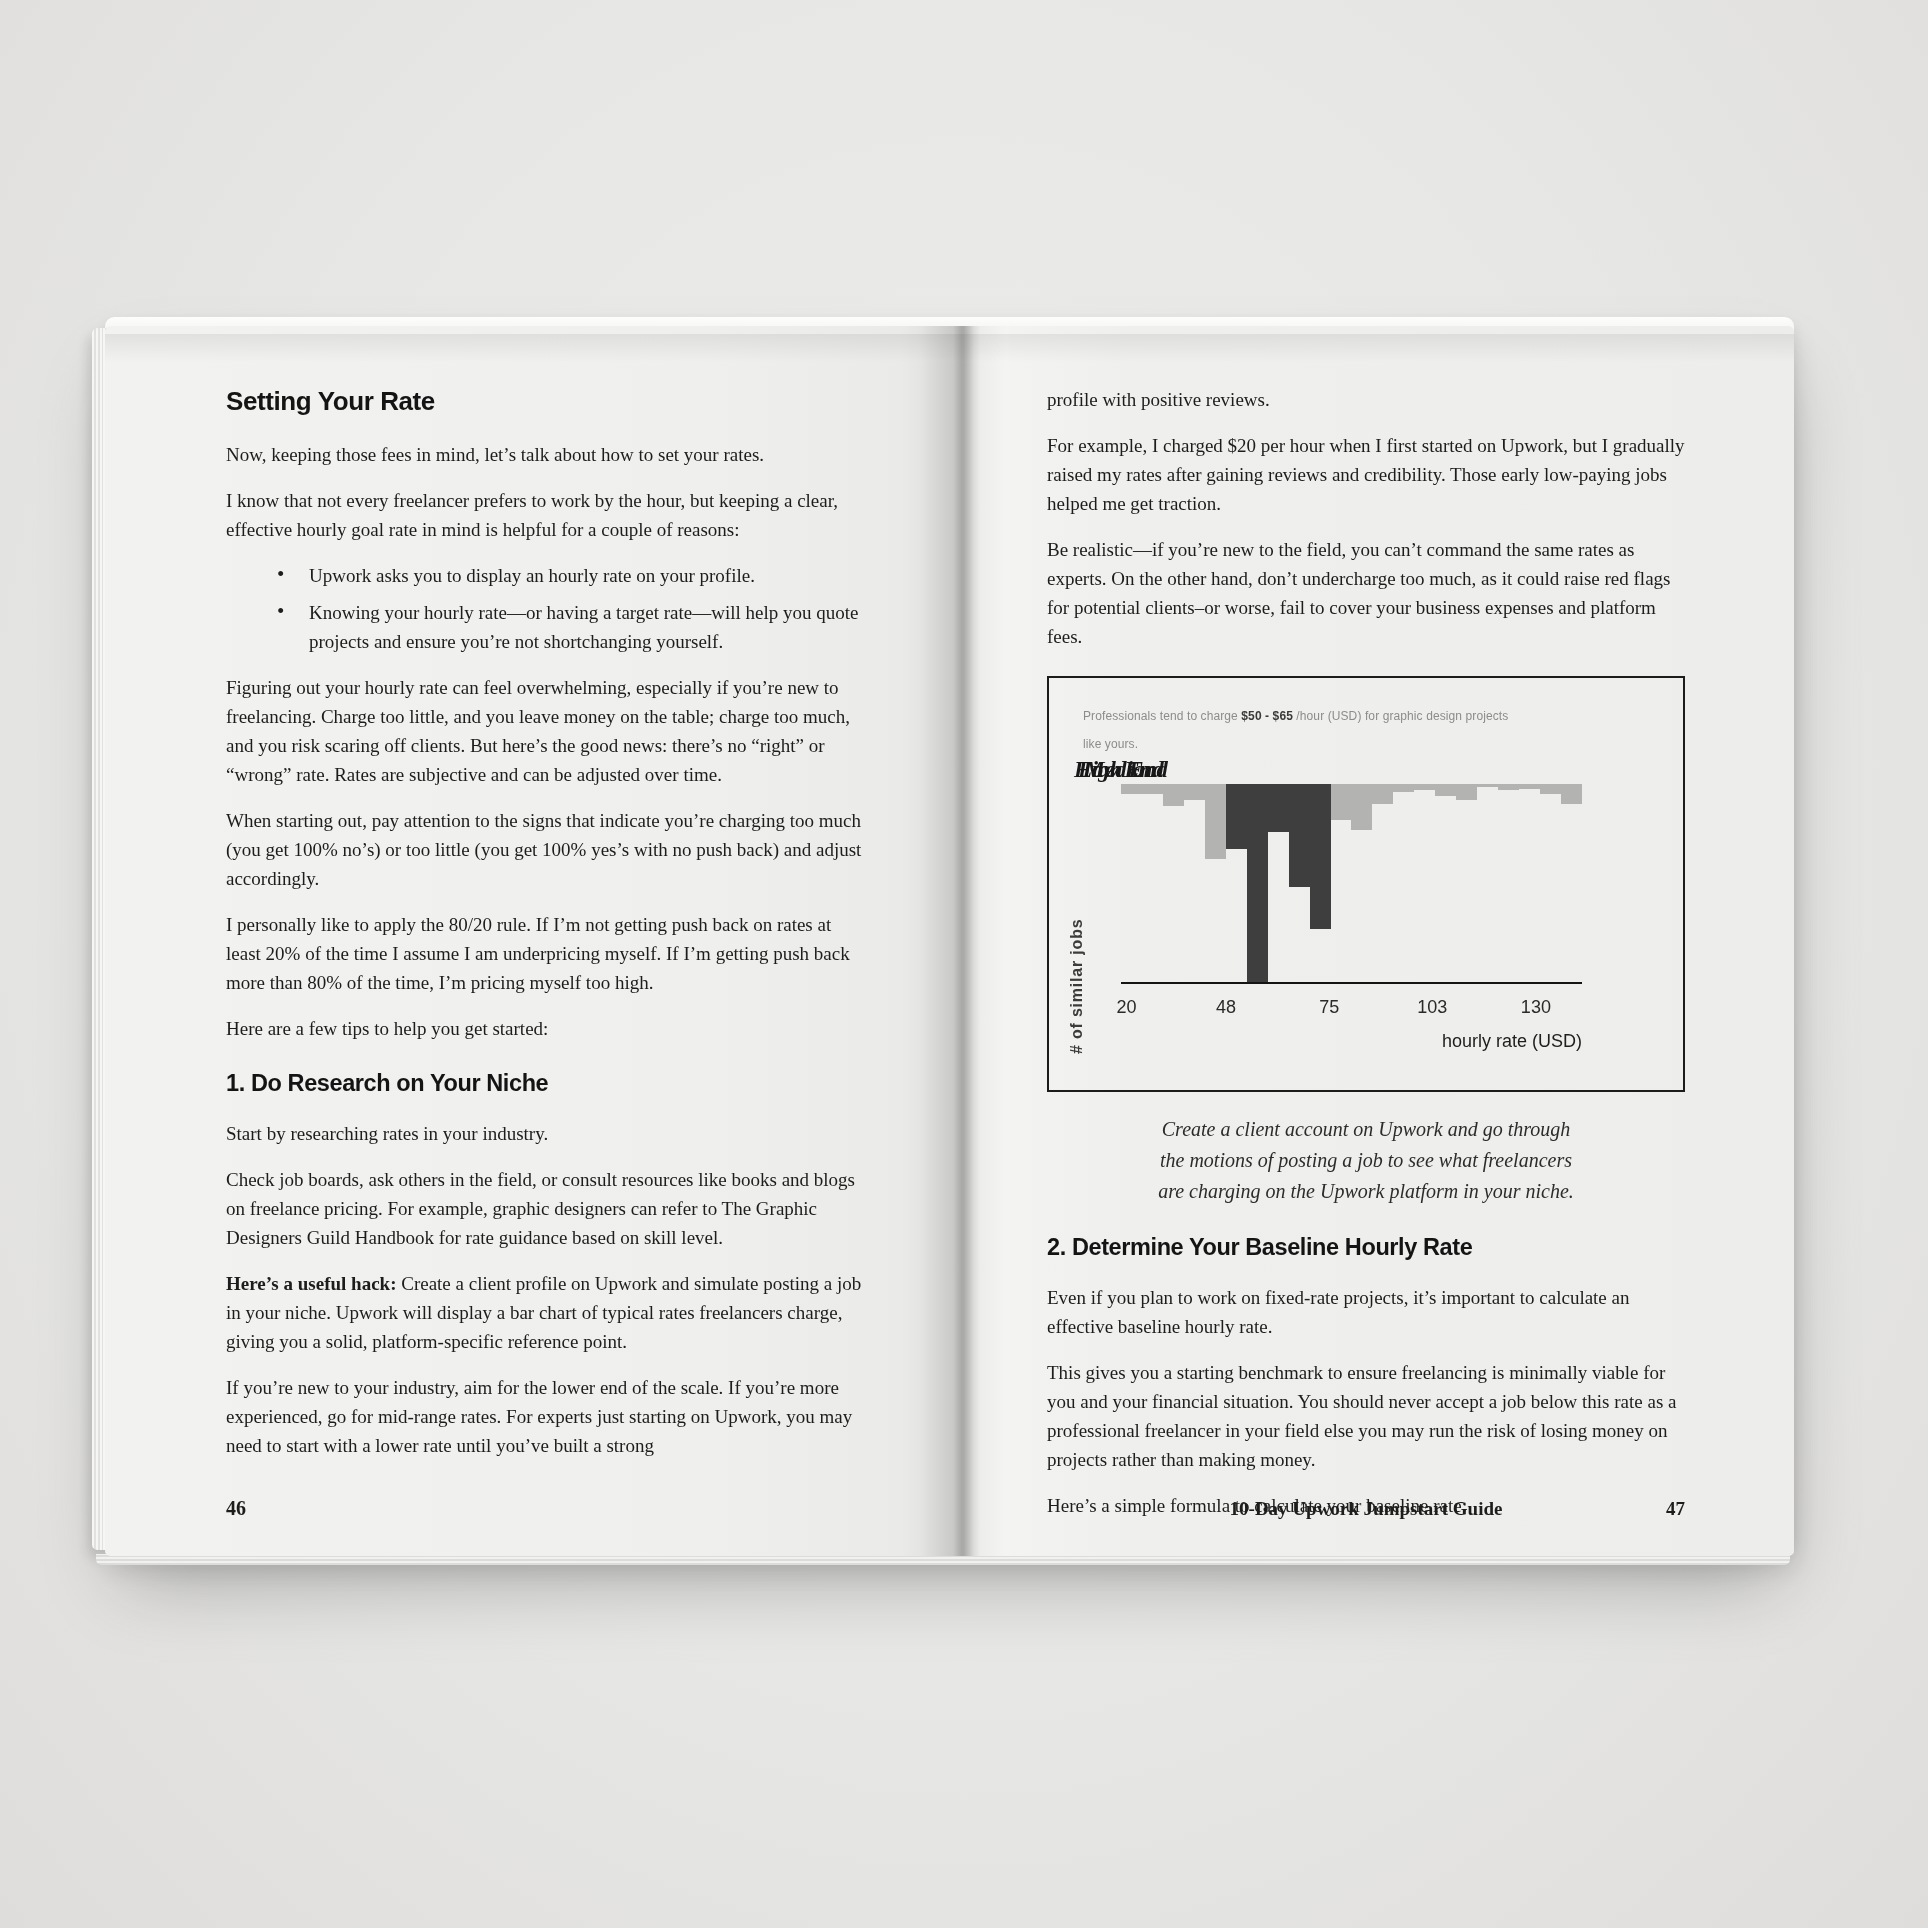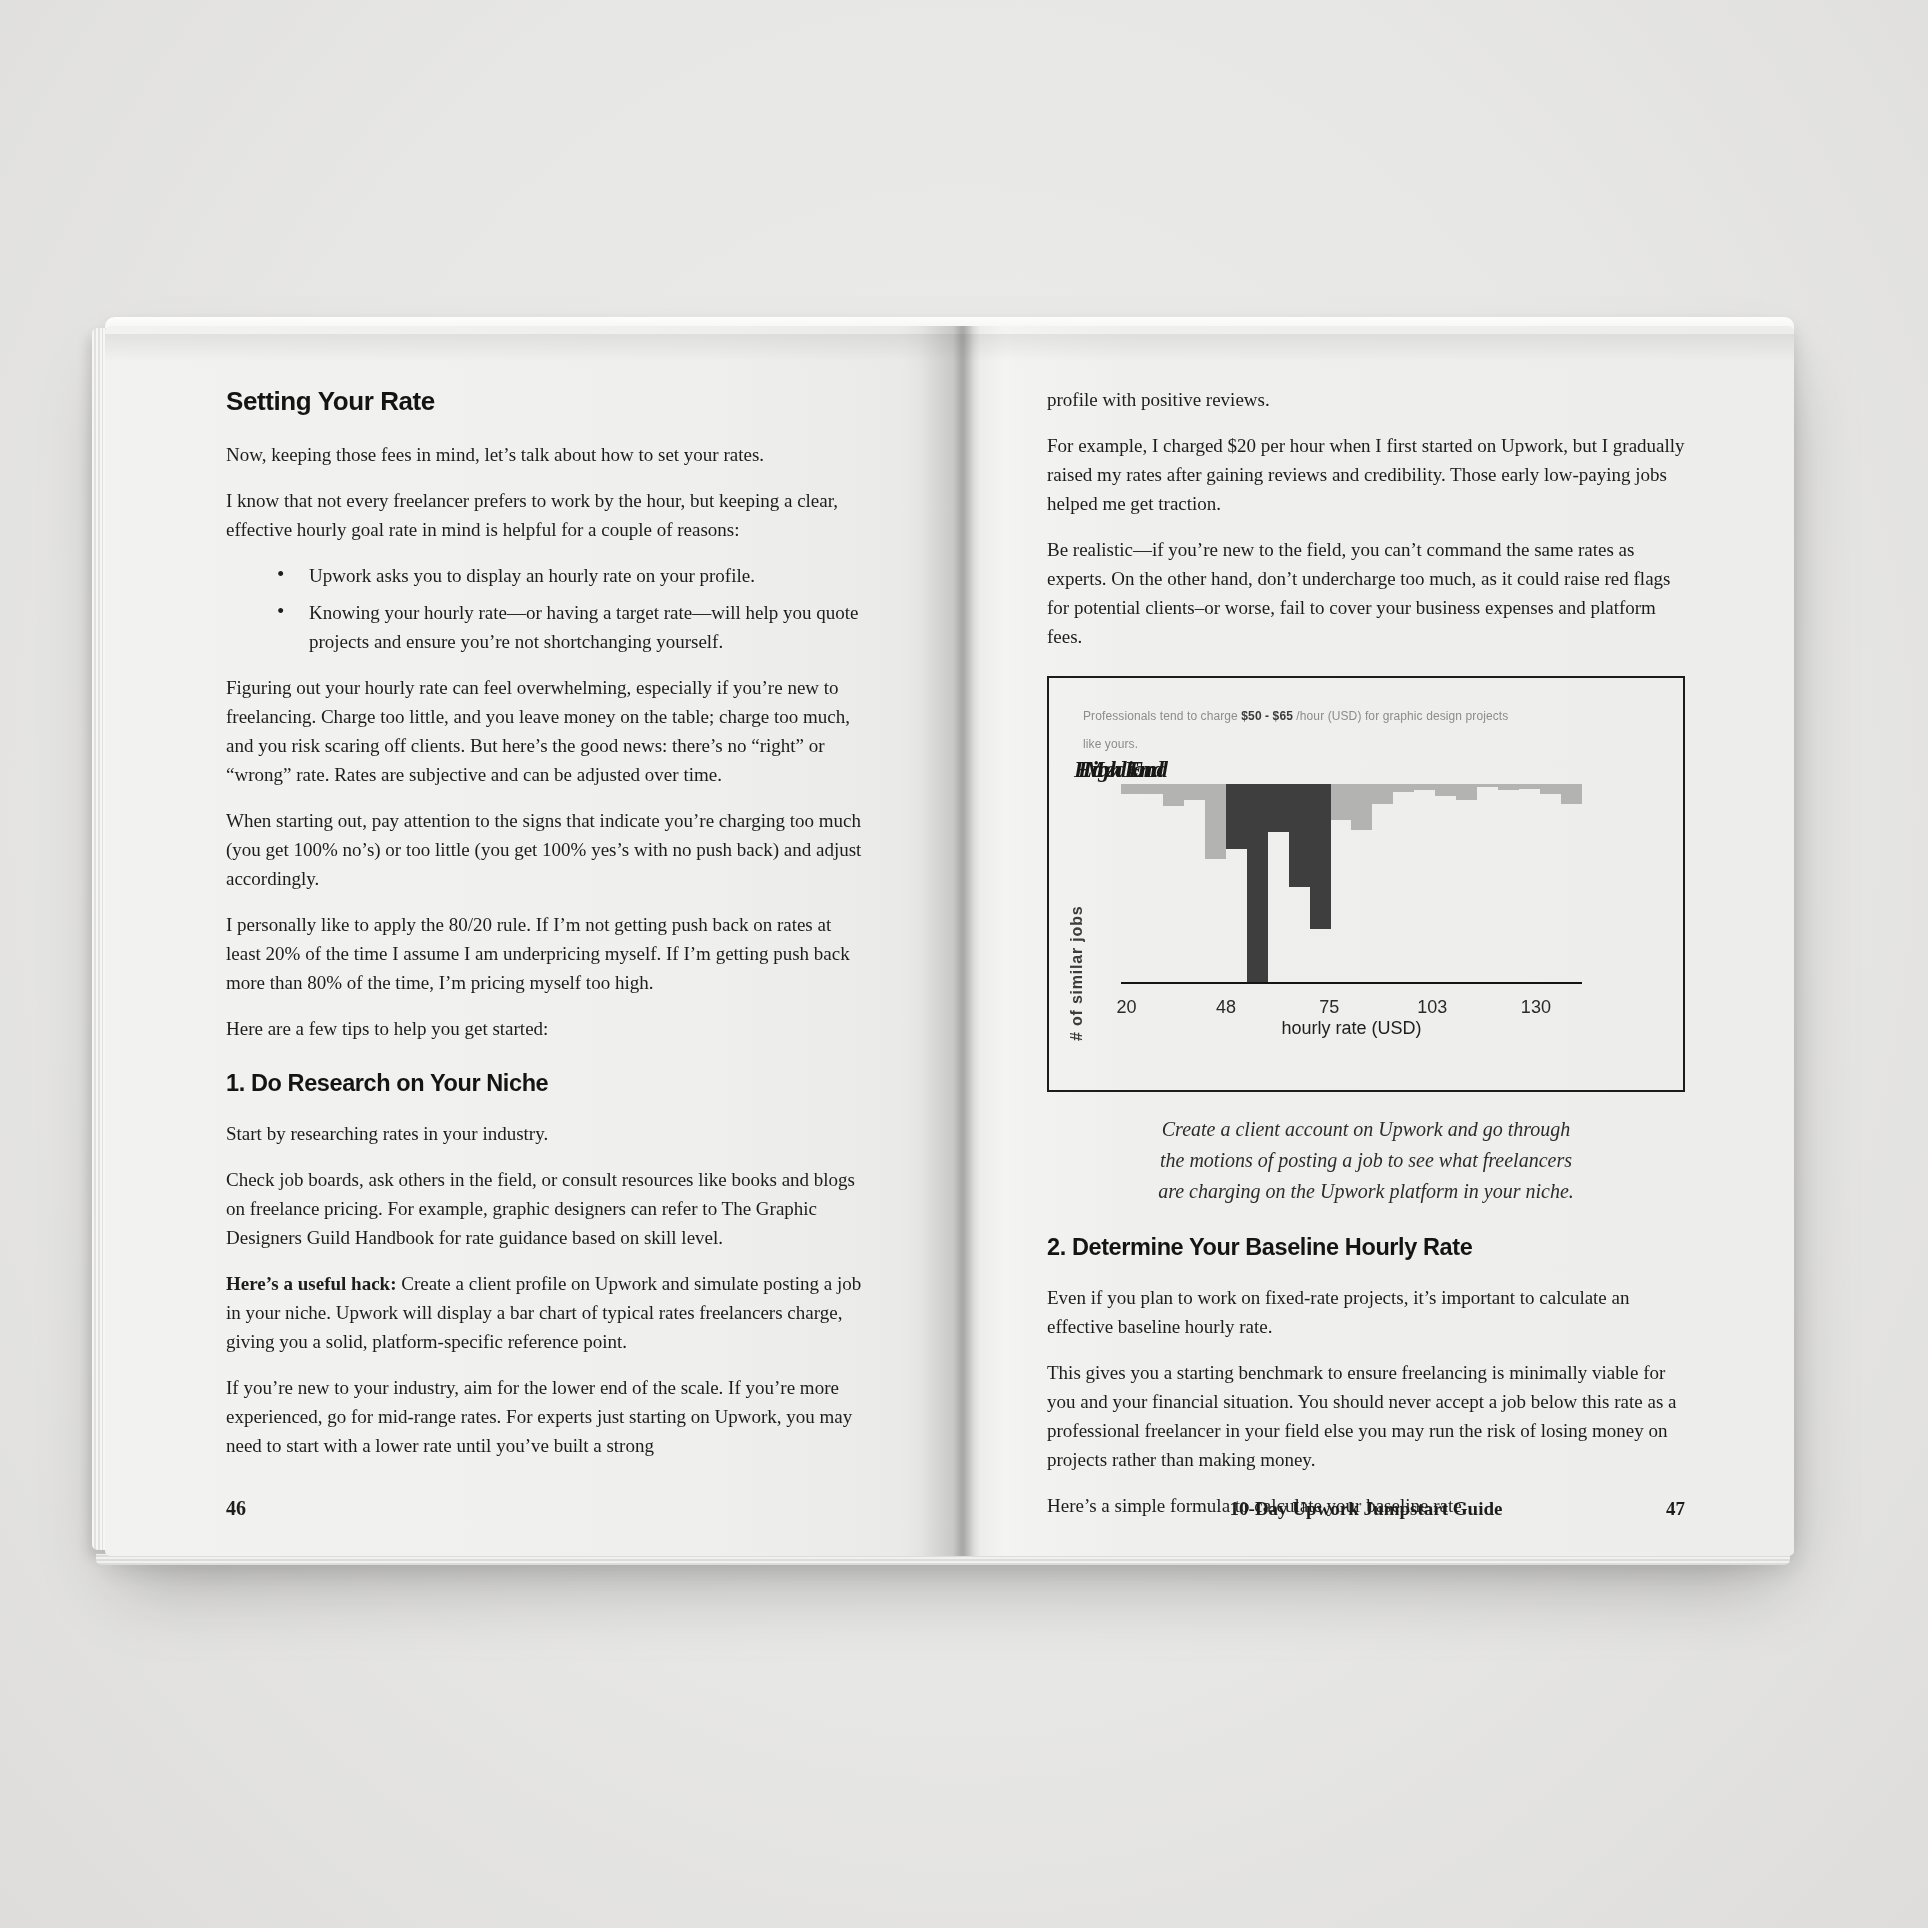--- a/index.html
+++ b/index.html
@@ -95,21 +95,21 @@
     position:absolute;transform:translateX(-50%);white-space:nowrap;
     font-family:"Liberation Serif", serif;font-style:italic;font-weight:700;
     font-size:22.6px;color:#181818;letter-spacing:0.2px;
   }
   .anno-tick{position:absolute;width:1.9px;background:#1a1a1a;}
   .ticks{position:relative;height:30px;width:100%;}
   .tick{
     position:absolute;top:8.5px;transform:translateX(-50%);
     font-size:18px;color:#2a2a2a;
   }
-  .xlabel{width:100%;text-align:center;font-size:18px;color:#1e1e1e;}
+  .xlabel{width:100%;text-align:right;font-size:18px;color:#1e1e1e;margin-top:13px;}
   .fig-caption{
     width:610px;margin:22.6px auto 0 auto;text-align:center;
     font-style:italic;font-size:20px;line-height:31px;color:#2c2c2c;text-wrap:balance;
   }
 </style>
 </head>
 <body>
 
 <div class="book">
   <div class="book-top-edge"></div>

